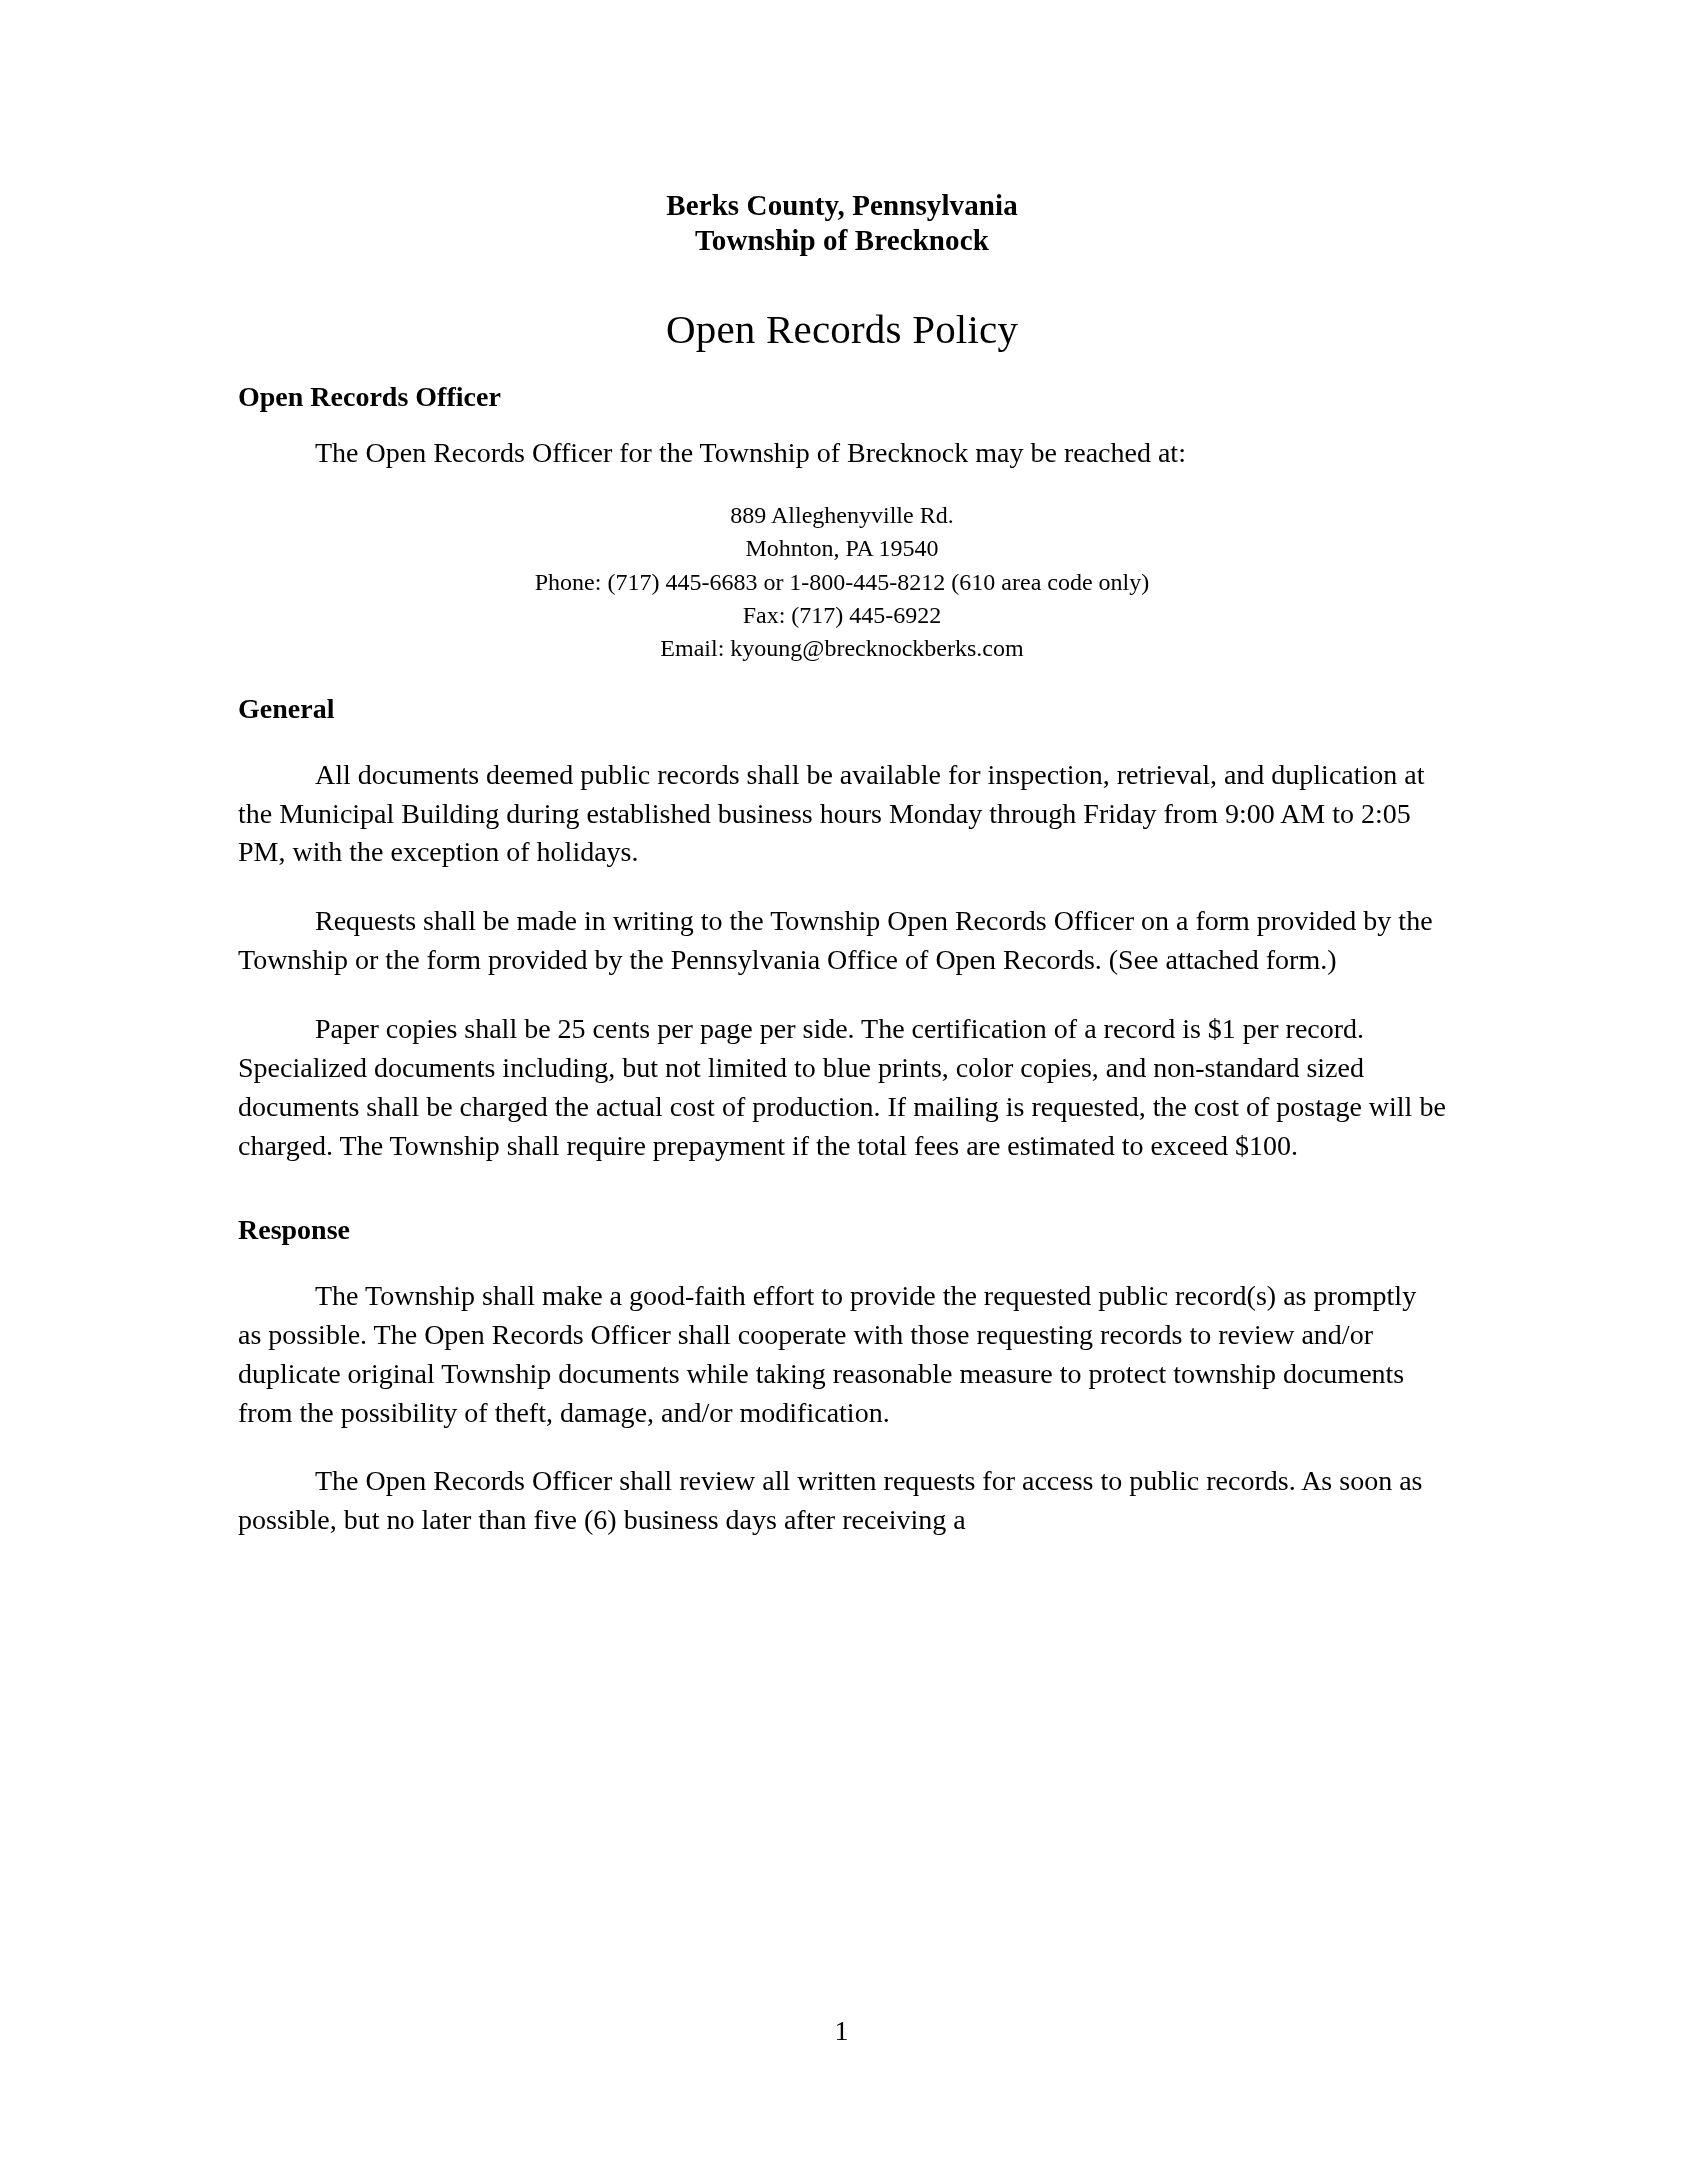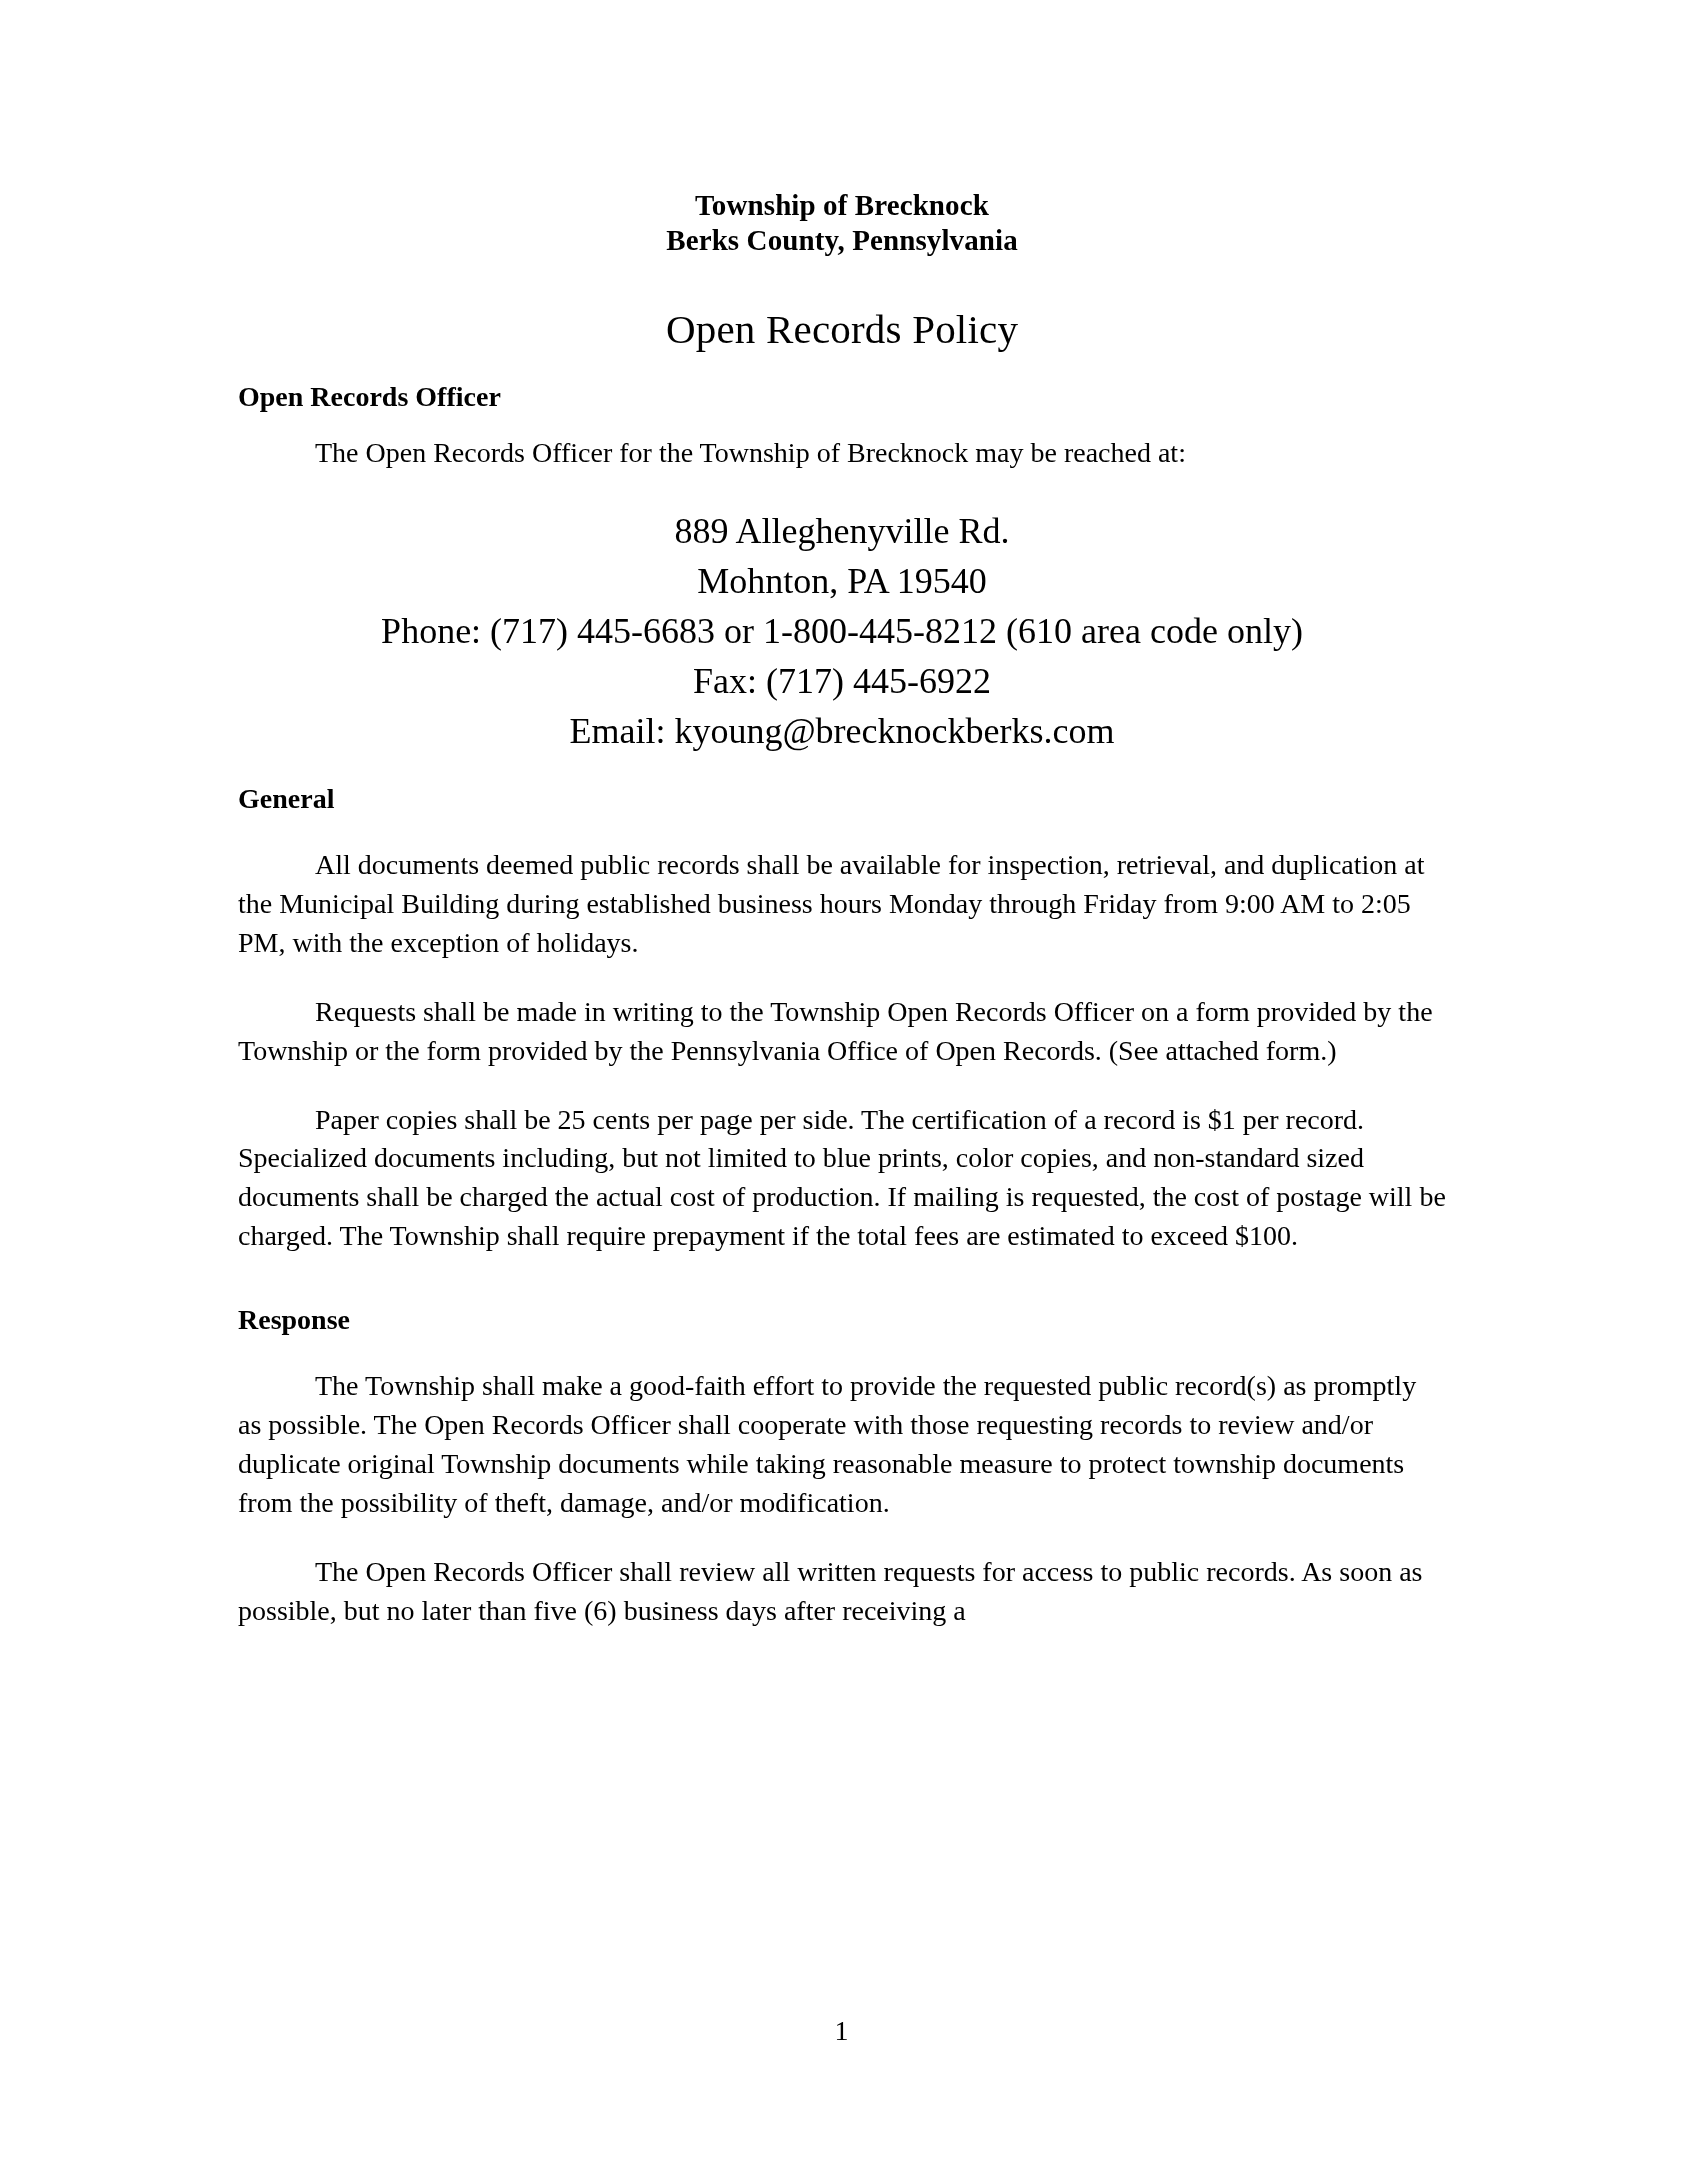--- a/index.html
+++ b/index.html
@@ -66,23 +66,23 @@
     line-height: 1.39;
     text-align: left;
     margin-top: 30px;
     text-indent: 77px;
     hyphens: none;
   }
 
   
   .contact-block {
     text-align: center;
-    font-size: 36px;
+    font-size: 24px;
     line-height: 1.39;
-    margin-top: 33px;
+    margin-top: 26px;
   }
   .contact-block .contact-line {
     display: block;
     white-space: nowrap;
   }
 
   
   .intro-line {
     font-size: 28px;
     line-height: 1.39;
@@ -102,22 +102,22 @@
   }
 </style>
 </head>
 <body>
 
 <div class="page">
 
   <div class="content">
 
     <div class="letterhead">
+      <span class="lh-line">Berks County, Pennsylvania</span>
       <span class="lh-line">Township of Brecknock</span>
-      <span class="lh-line">Berks County, Pennsylvania</span>
     </div>
 
     <div class="doc-title">Open Records Policy</div>
 
     <div class="section-heading">Open Records Officer</div>
 
     <div class="intro-line">The Open Records Officer for the Township of Brecknock may be reached at:</div>
 
     <div class="contact-block">
       <span class="contact-line">889 Alleghenyville Rd.</span>

